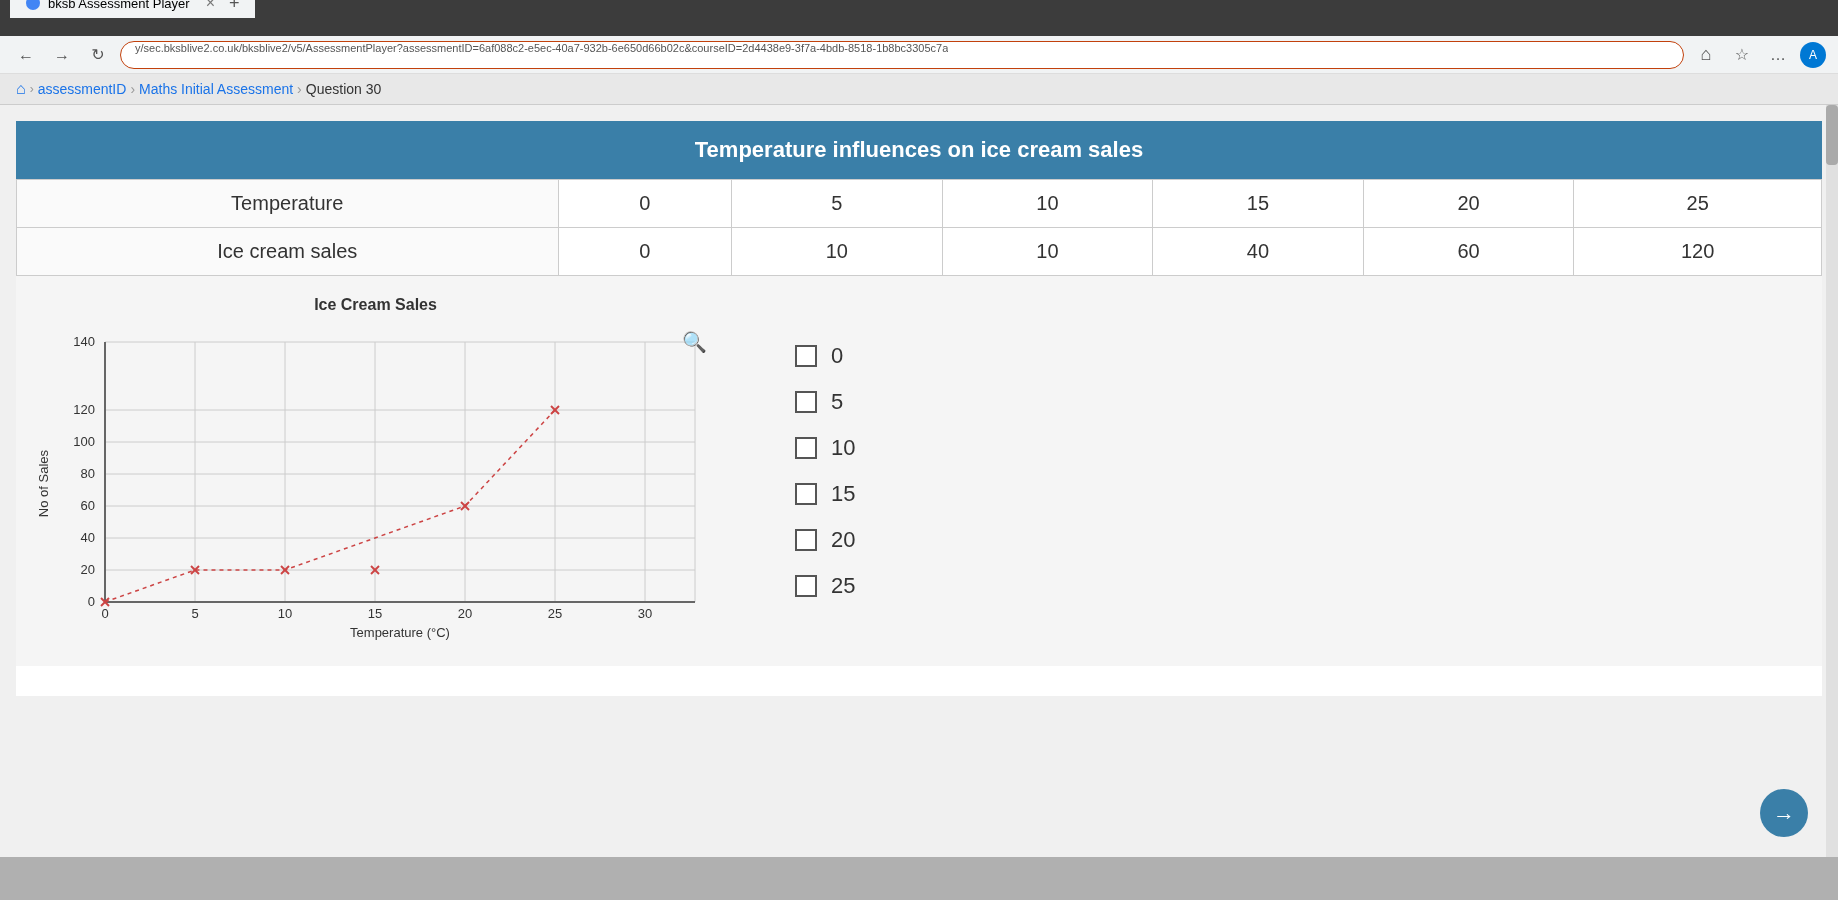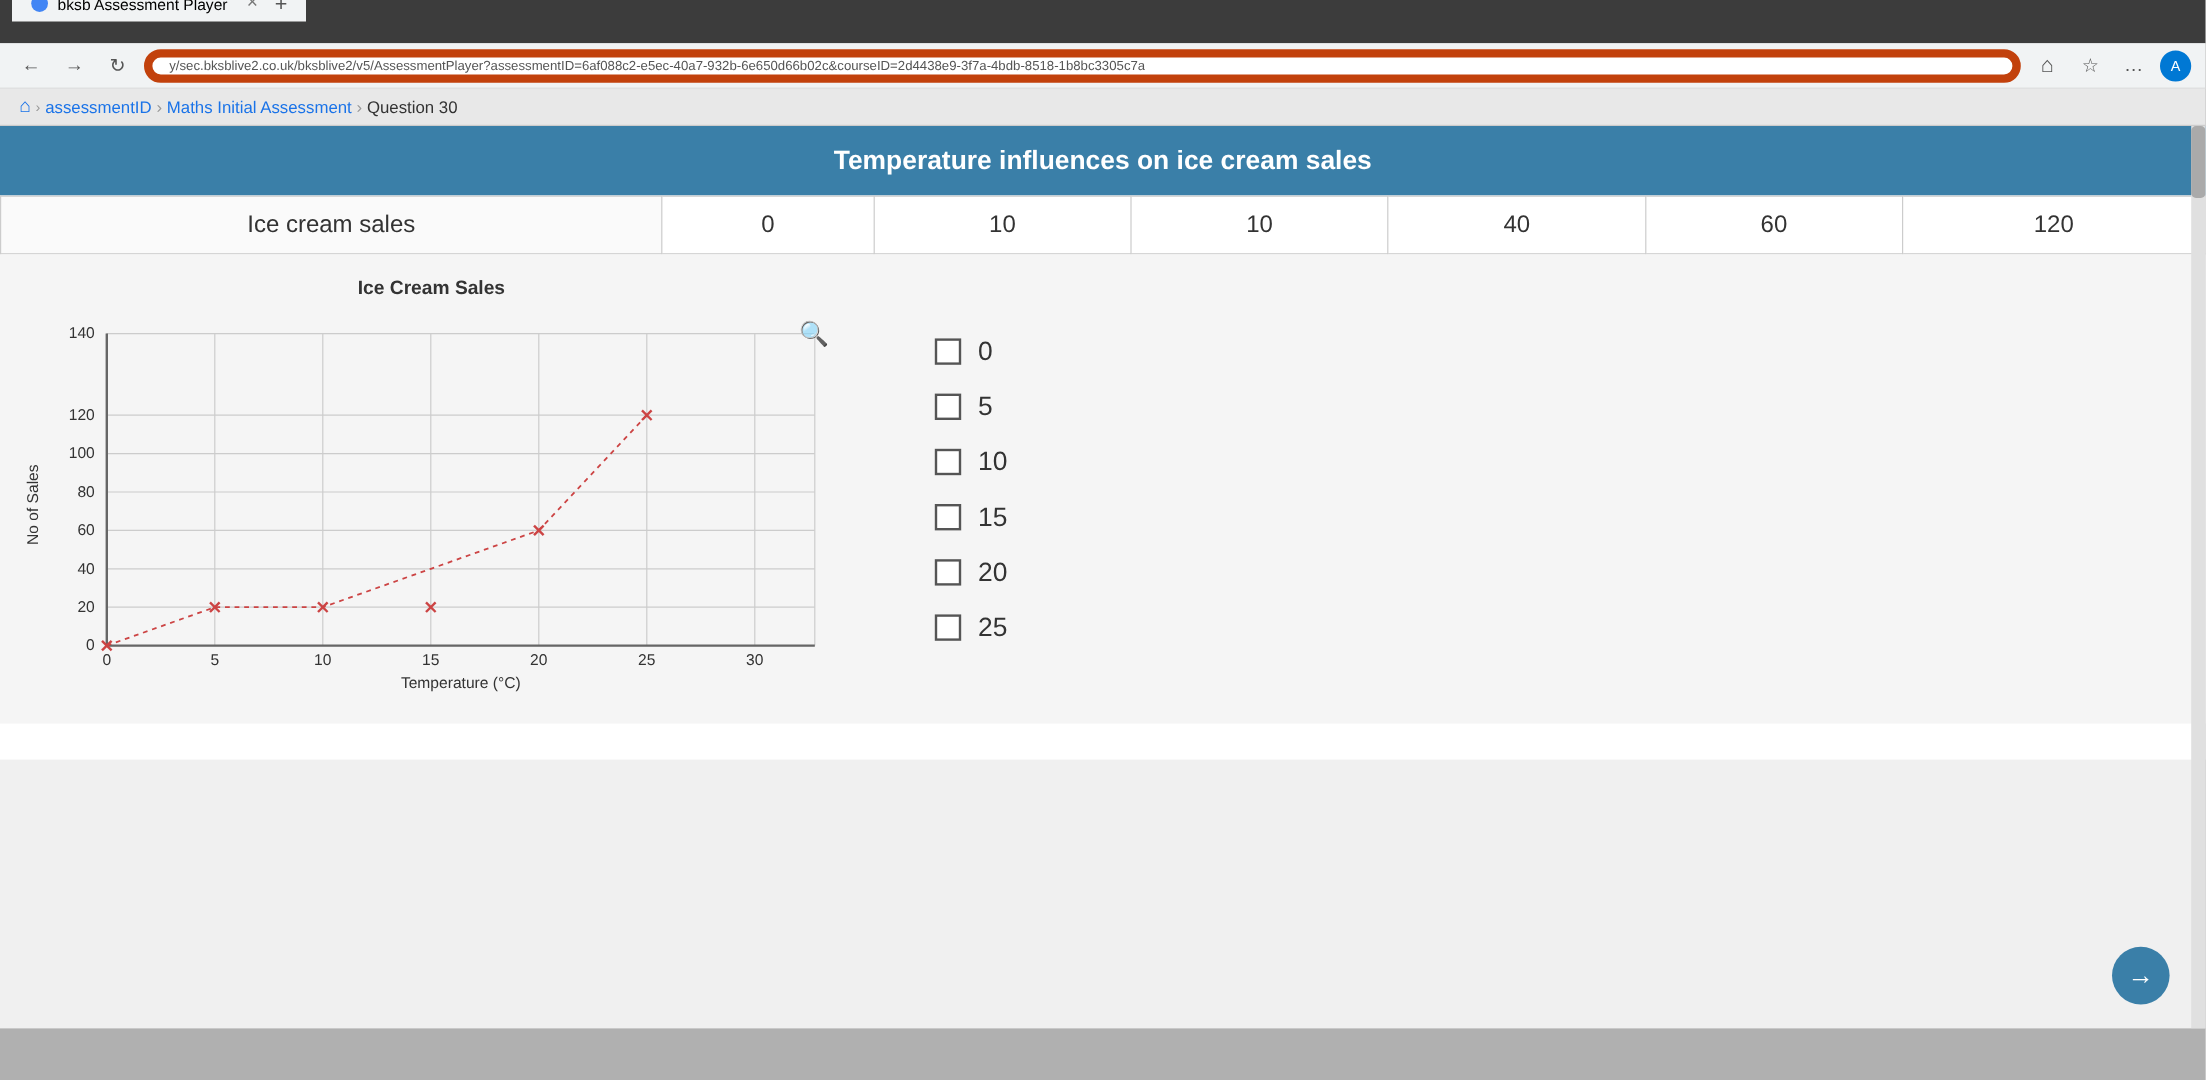--- a/index.html
+++ b/index.html
@@ -41,28 +41,28 @@
       height: 38px;
       display: flex;
       align-items: center;
       padding: 0 12px;
       gap: 8px;
       border-bottom: 1px solid #ddd;
     }
     .address-bar {
       flex: 1;
       background: white;
-      border: 7px solid #c2410c;
+      border: 1px solid #c2410c;
       border-radius: 20px;
       height: 28px;
       padding: 0 14px;
       font-size: 12px;
       color: #333;
       display: flex;
-      align-items: center;
+      align-items: flex-start;
     }
     .nav-btn {
       width: 28px;
       height: 28px;
       background: none;
       border: none;
       cursor: pointer;
       display: flex;
       align-items: center;
       justify-content: center;
@@ -101,21 +101,21 @@
       padding: 0;
       width: 100%;
       height: calc(900px - 40px - 36px - 38px - 34px);
       overflow-y: auto;
       position: relative;
     }
 
     
     .assessment-container {
       background: white;
-      margin: 0;
+      margin: 16px;
       padding: 0;
     }
 
     
     .table-header {
       background: #3a7fa8;
       color: white;
       text-align: center;
       font-size: 22px;
       font-weight: bold;
@@ -292,20 +292,29 @@
 </div>
 
 <div class="content-area" style="position:relative;">
   <div class="assessment-container">
 
     <div class="table-header">Temperature influences on ice cream sales</div>
 
     <table class="data-table">
       <tbody>
         <tr>
+          <td class="row-label" rowspan="1">Temperature</td>
+          <td class="data-cell">0</td>
+          <td class="data-cell">5</td>
+          <td class="data-cell">10</td>
+          <td class="data-cell">15</td>
+          <td class="data-cell">20</td>
+          <td class="data-cell">25</td>
+        </tr>
+        <tr>
           <td class="row-label">Ice cream sales</td>
           <td class="data-cell">0</td>
           <td class="data-cell">10</td>
           <td class="data-cell">10</td>
           <td class="data-cell">40</td>
           <td class="data-cell">60</td>
           <td class="data-cell">120</td>
         </tr>
       </tbody>
     </table>

